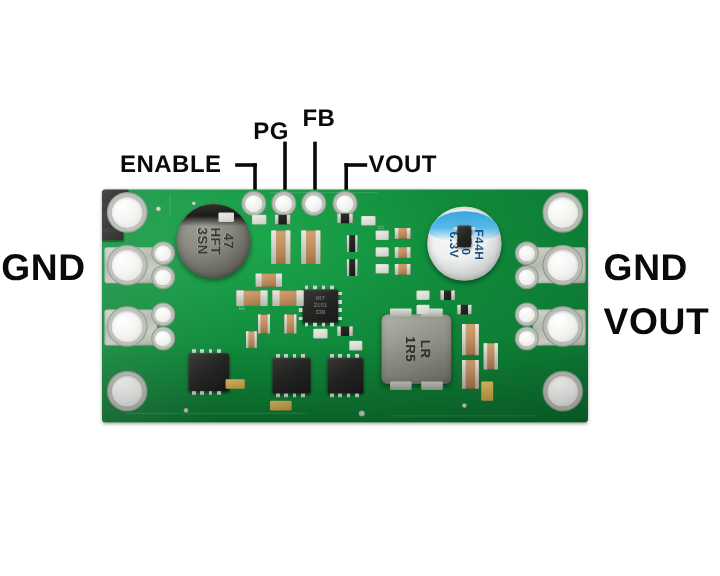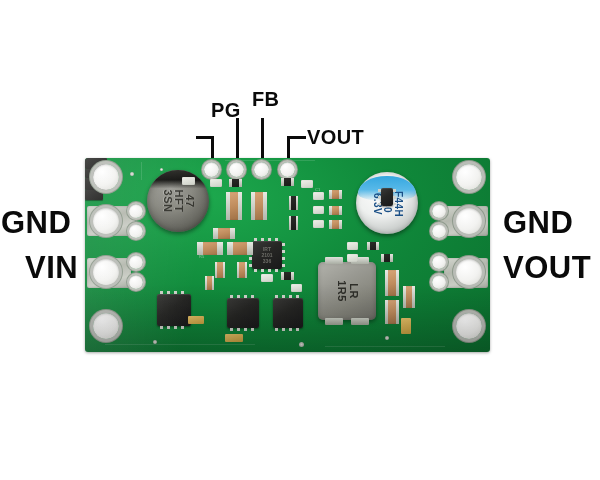--- a/index.html
+++ b/index.html
@@ -255,26 +255,26 @@
     font-size: 4px;
     line-height: 1;
     white-space: nowrap;
   }
 </style>
 </head>
 <body>
 
 <div id="stage">
 
+  <div class="callout callout-sm" style="left:100px; top:127px;">ENABLE</div>
   <div class="callout callout-sm" style="left:211px; top:100px;">PG</div>
   <div class="callout callout-sm" style="left:252px; top:89px;">FB</div>
   <div class="callout callout-sm" style="left:307px; top:127px;">VOUT</div>
 
   <div class="callout callout-lg" style="left:1px; top:207px;">GND</div>
-  <div class="callout callout-lg" style="left:25px; top:252px;">VIN</div>
 
   <div class="callout callout-lg" style="left:503px; top:207px;">GND</div>
   <div class="callout callout-lg" style="left:503px; top:252px;">VOUT</div>
 
   <div class="leader leader-h" style="left:196px; top:136px; width:18px;"></div>
   <div class="leader leader-v" style="left:211px; top:136px; height:30px;"></div>
 
   <div class="leader leader-v" style="left:236px; top:118px; height:48px;"></div>
 
   <div class="leader leader-v" style="left:261px; top:118px; height:48px;"></div>

